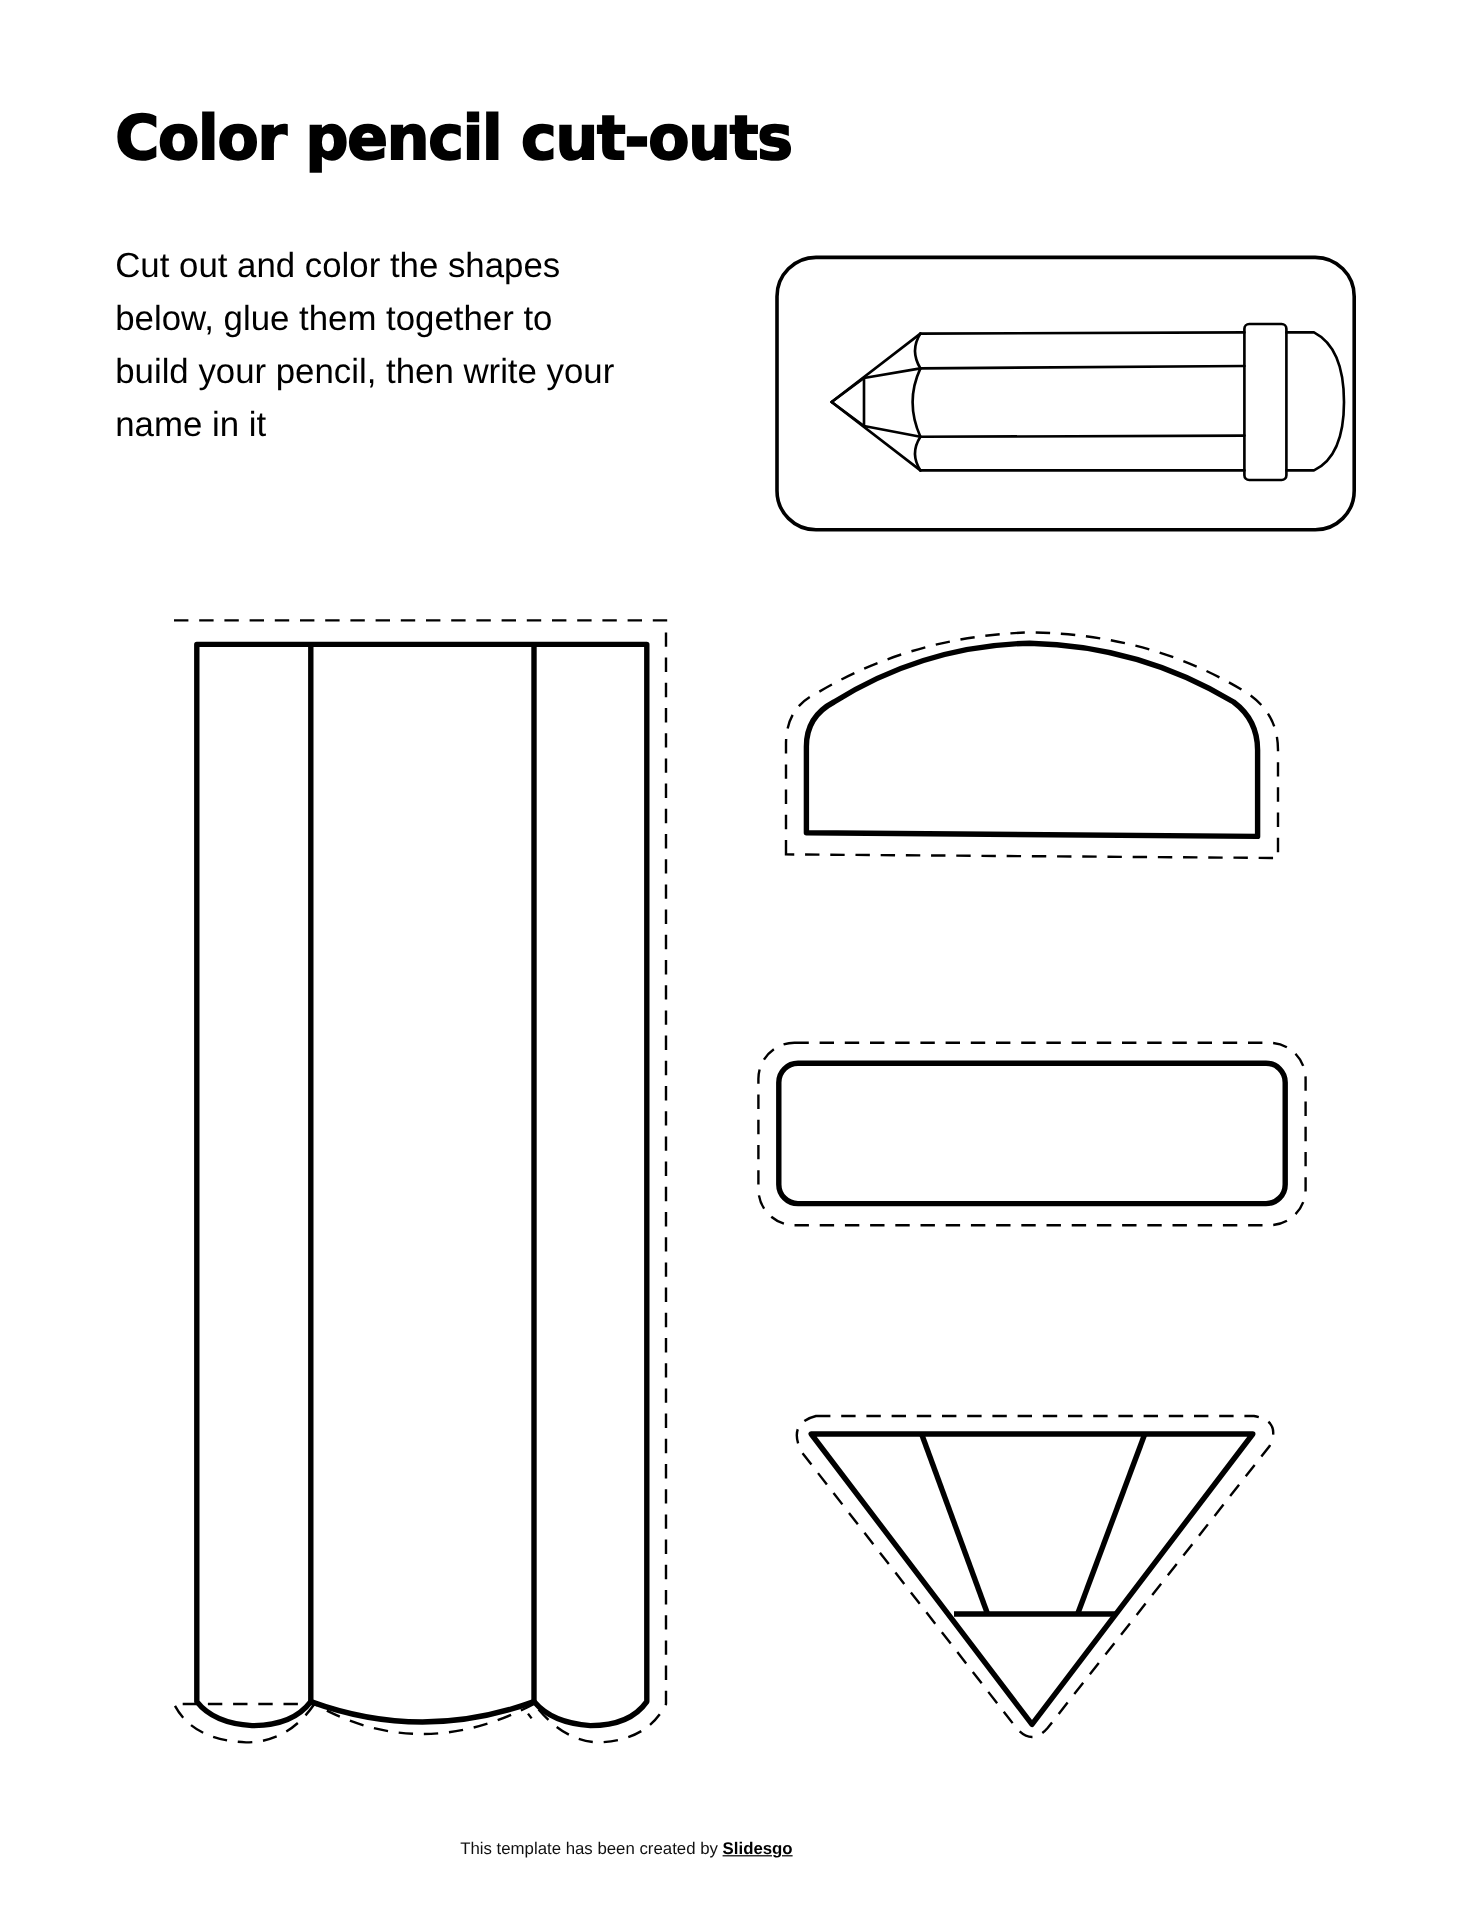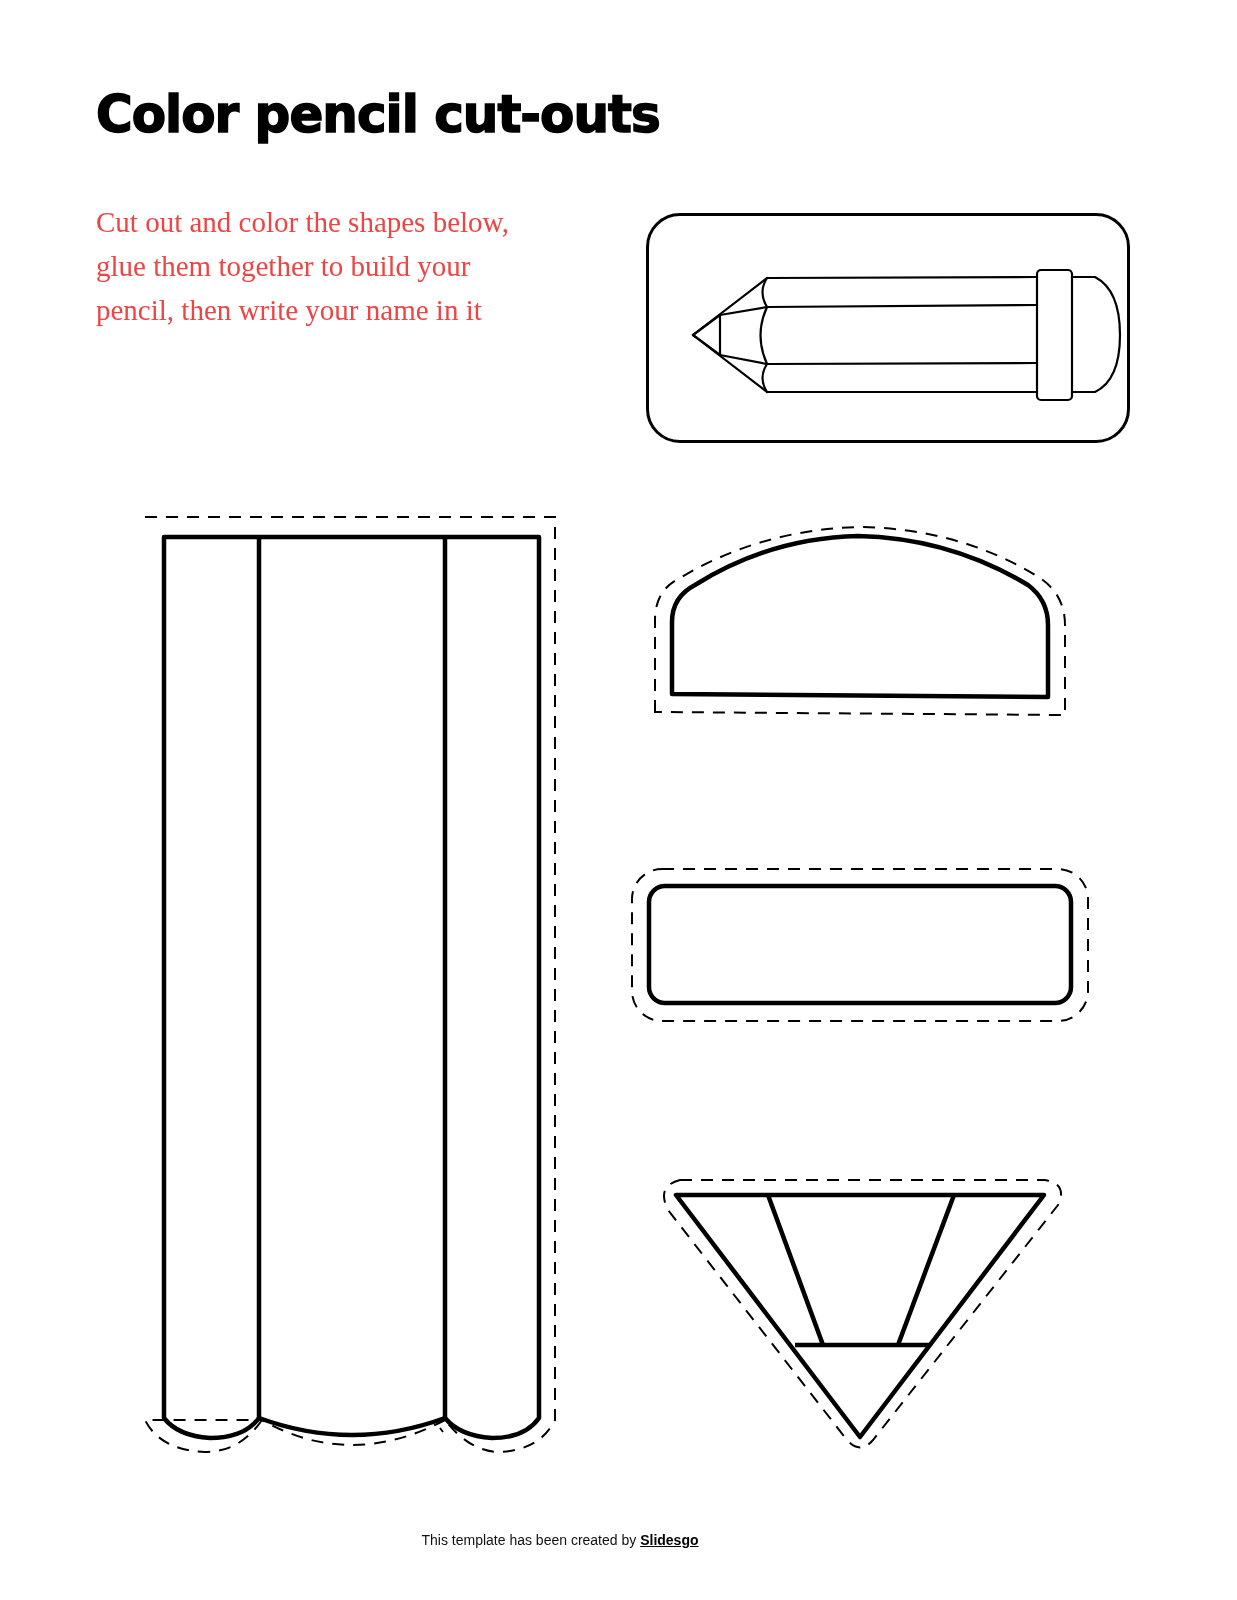--- a/index.html
+++ b/index.html
@@ -1,21 +1,21 @@
 <!DOCTYPE html>
 <html><head>
 <meta charset="utf-8">
 <style>
   html, body { margin:0; padding:0; background:#ffffff; }
   body { width:1237px; height:1600px; position:relative; overflow:hidden; font-family:"DejaVu Sans", sans-serif; color:#000; }
   .title { position:absolute; left:96px; top:88px; font-family:"DejaVu Sans", sans-serif; font-weight:900; font-size:50px; letter-spacing:-1px; line-height:1.1; -webkit-text-stroke:1.5px #000; white-space:nowrap; transform:scaleY(1.02); }
-  .instructions { position:absolute; left:96px; top:200px; width:420px; font-family:Liberation Serif, serif; font-size:29px; line-height:44px; color:#ef4444; }
+  .instructions { position:absolute; left:96px; top:200px; width:420px; font-family:Liberation Sans, sans-serif; font-size:29px; line-height:44px; color:#000000; }
   .preview-box { position:absolute; left:646px; top:213px; width:484px; height:230px; border:3px solid #000; border-radius:34px; box-sizing:border-box; }
   svg.art { position:absolute; left:0; top:0; }
-  .footer { position:absolute; left:0; width:1044px; top:1532px; text-align:center; font-family:"Liberation Sans", sans-serif; font-size:14px; color:#111;margin-left:38px; }
+  .footer { position:absolute; left:0; width:1044px; top:1532px; text-align:center; font-family:"Liberation Sans", sans-serif; font-size:14px; color:#111; }
   .footer a { color:#000; font-weight:bold; text-decoration:underline; }
 </style>
 </head>
 <body>
 
 <div class="title">Color pencil cut-outs</div>
 
 <div class="instructions">Cut out and color the shapes below, glue them together to build your pencil, then write your name in it</div>
 
 <div class="preview-box"></div>

